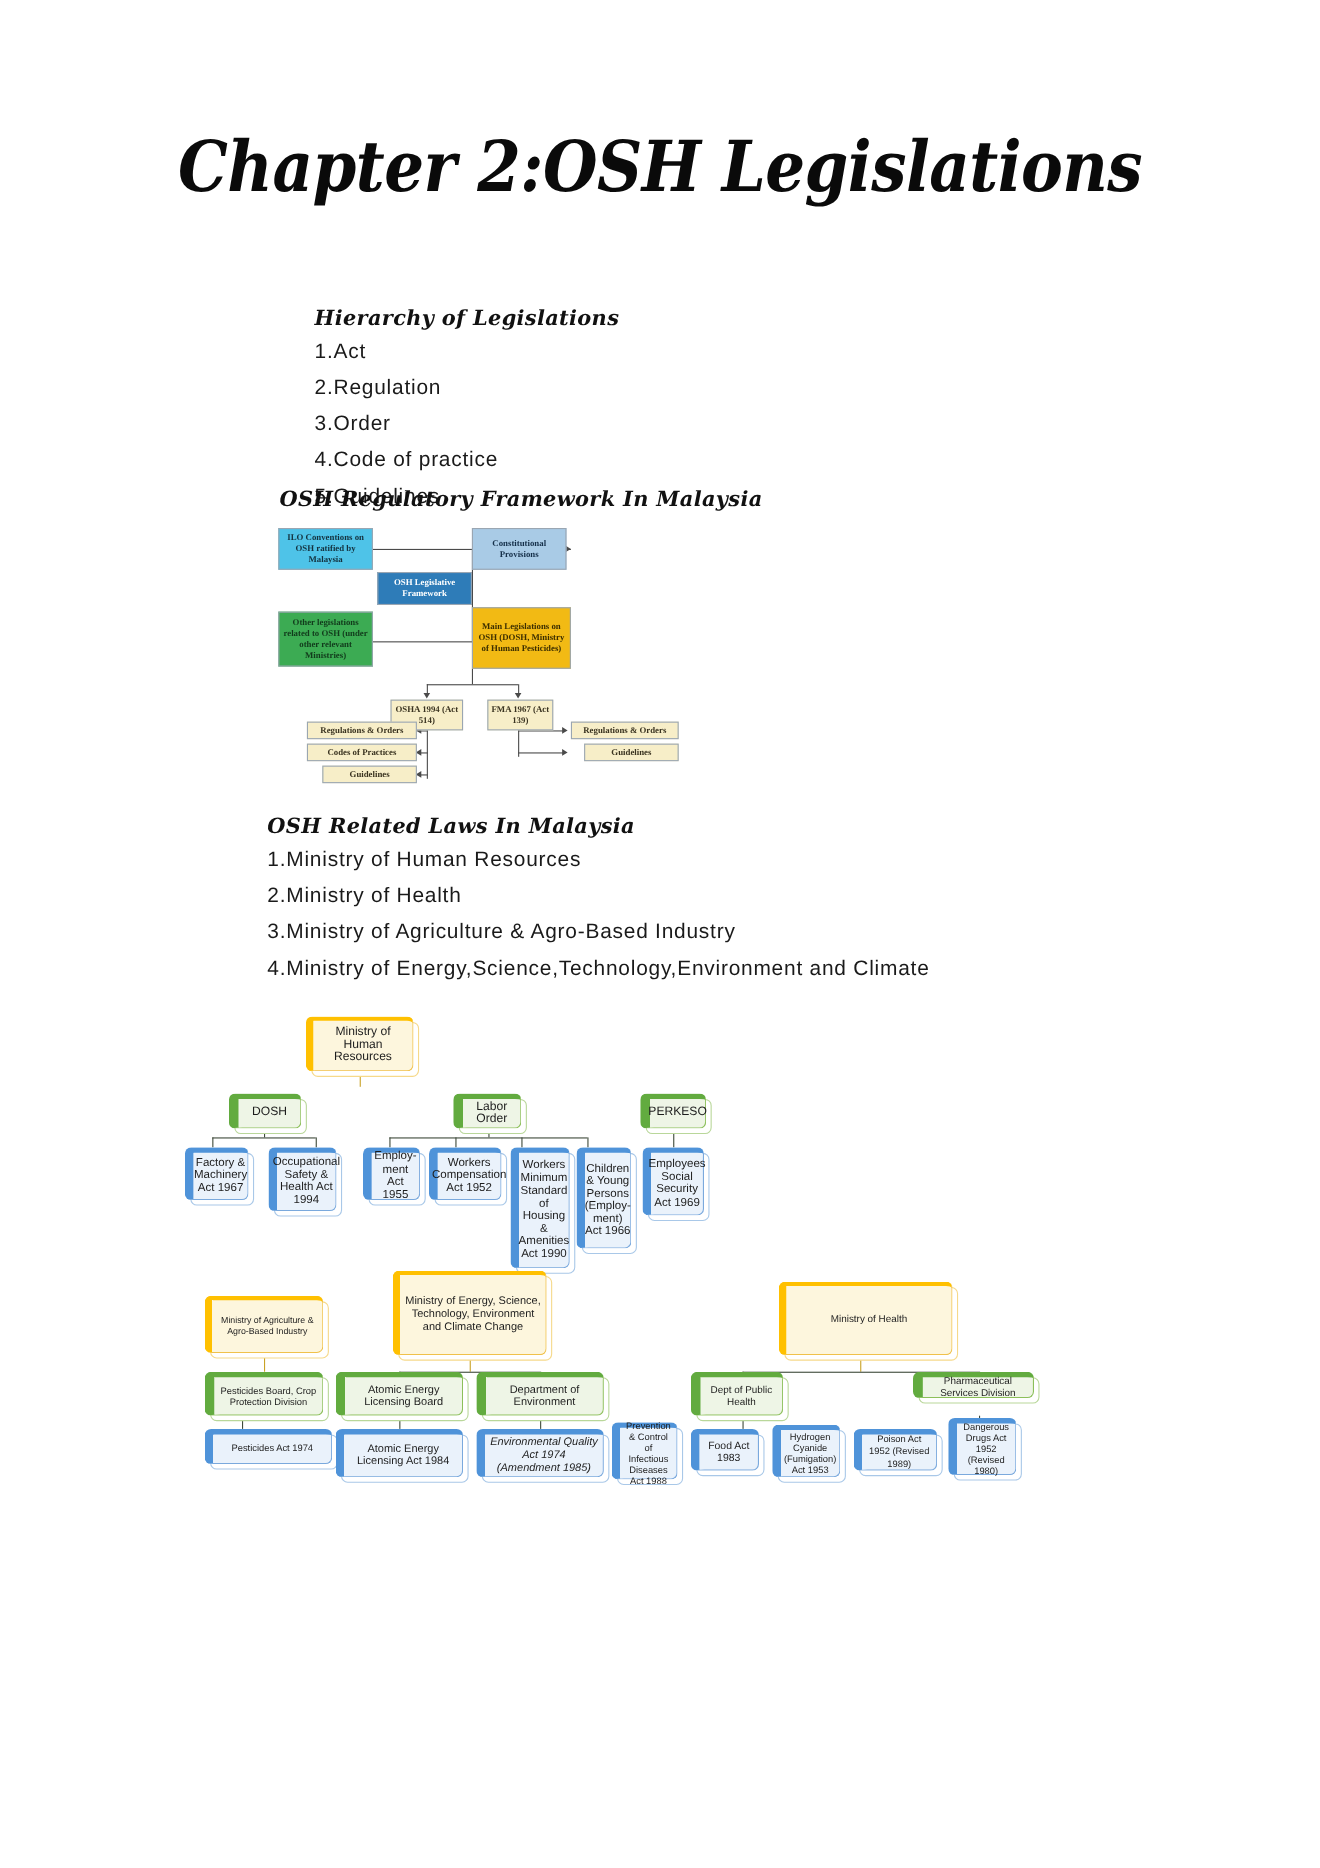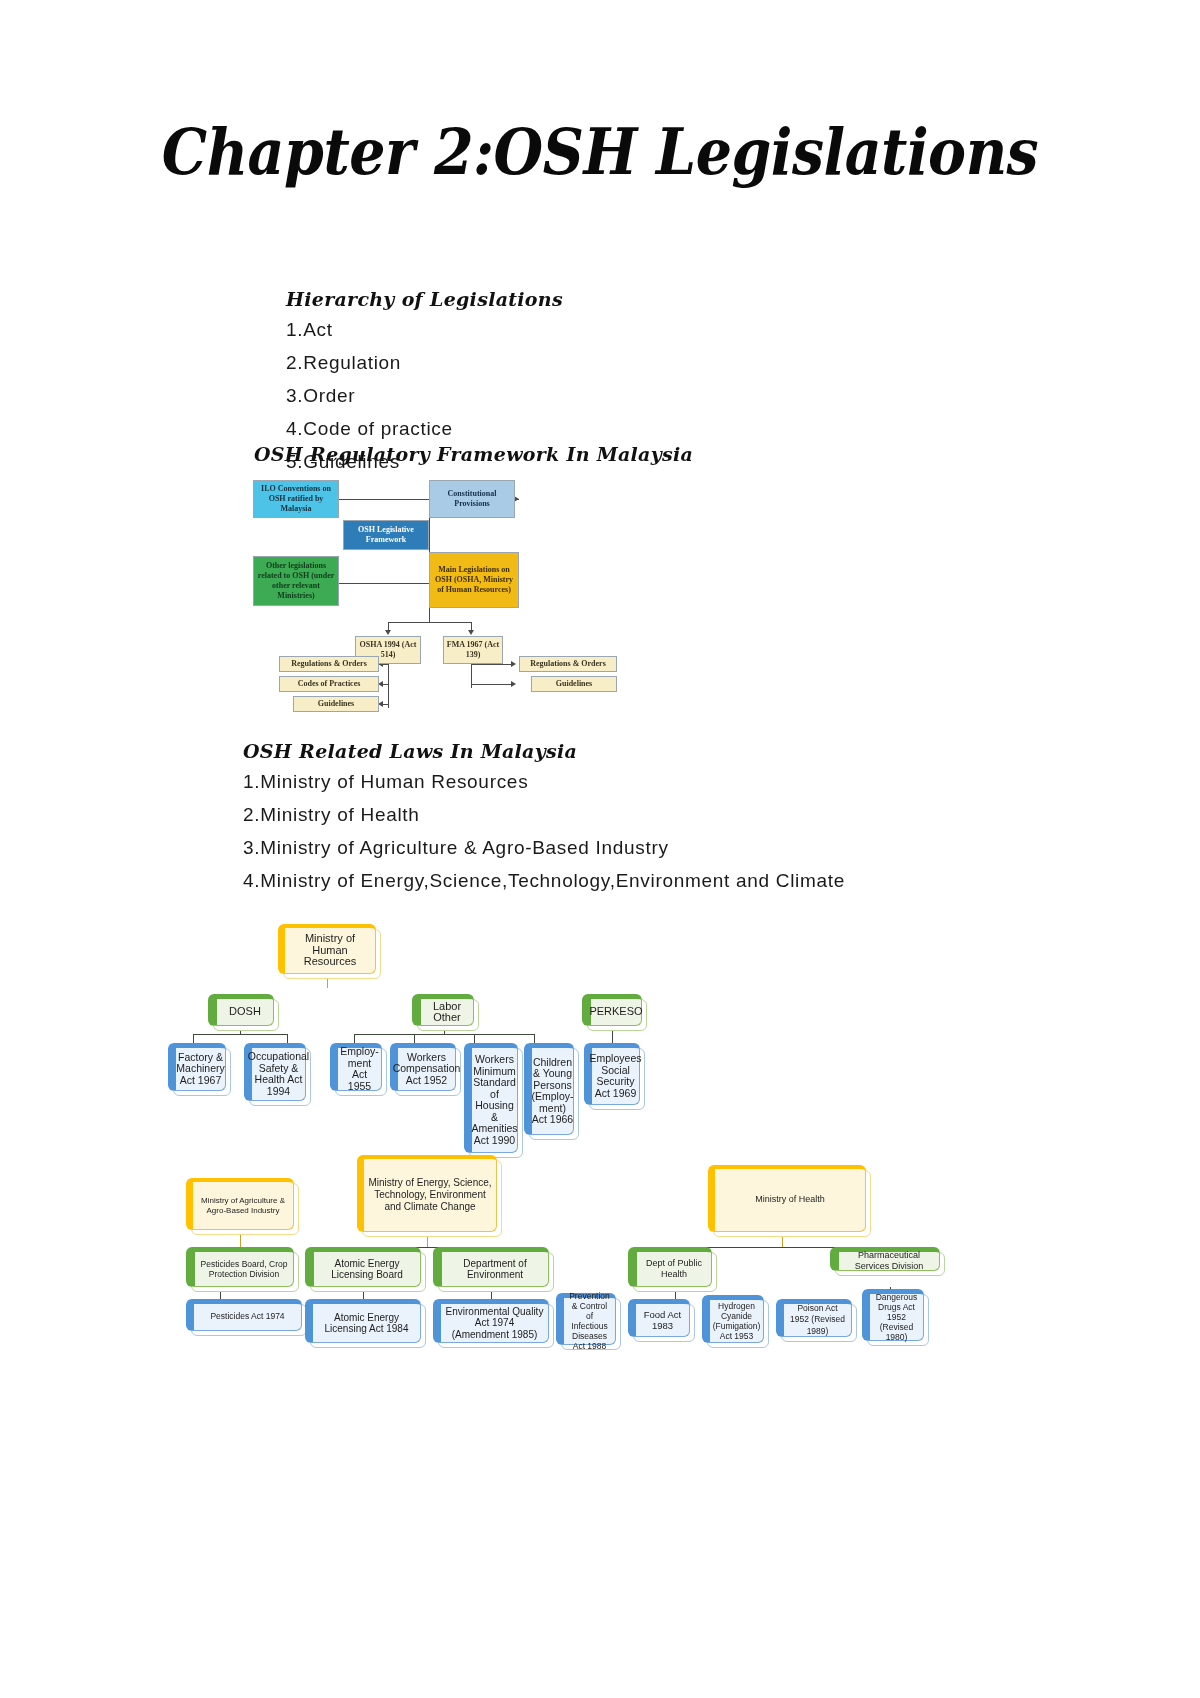--- a/index.html
+++ b/index.html
@@ -30,21 +30,21 @@
     font-size:19px;color:#111;
     letter-spacing:.3px;
   }
   .hw-line{
     font-family:"Liberation Sans", sans-serif;
     font-size:19px;color:#1a1a1a;
     letter-spacing:.7px;
     line-height:26px;
   }
 
-  #notes1{position:absolute;left:286px;top:288px;}
+  #notes1{position:absolute;left:286px;top:278px;}
   #notes1 .hw-line{margin-top:7px;}
   #head2{position:absolute;left:254px;top:443px;}
   #notes2{position:absolute;left:243px;top:740px;width:700px;}
   #notes2 .hw-line{margin-top:7px;}
 
   
   #diag1{position:absolute;left:243px;top:478px;width:580px;height:240px;}
   .d1box{
     position:absolute;box-sizing:border-box;
     display:flex;align-items:center;justify-content:center;
@@ -146,21 +146,21 @@
     <div class="ln lnv" style="left:228px;top:176px;height:34px;"></div>
     <div class="ln lnh" style="left:228px;top:186px;width:42px;"></div>
     <div class="arw arw-r" style="left:268px;top:183px;"></div>
     <div class="ln lnh" style="left:228px;top:206px;width:42px;"></div>
     <div class="arw arw-r" style="left:268px;top:203px;"></div>
 
     <div class="d1box c-cyan" style="left:10px;top:2px;width:86px;height:38px;">ILO Conventions on OSH ratified by Malaysia</div>
     <div class="d1box c-lblue" style="left:186px;top:2px;width:86px;height:38px;">Constitutional Provisions</div>
     <div class="d1box c-dblue" style="left:100px;top:42px;width:86px;height:30px;">OSH Legislative Framework</div>
     <div class="d1box c-green" style="left:10px;top:78px;width:86px;height:50px;">Other legislations related to OSH (under other relevant Ministries)</div>
-    <div class="d1box c-amber" style="left:186px;top:74px;width:90px;height:56px;">Main Legislations on OSH (OSHA, Ministry of Human Resources)</div>
+    <div class="d1box c-amber" style="left:186px;top:74px;width:90px;height:56px;">Main Legislations on OSH (DOSH, Ministry of Human Pesticides)</div>
 
     <div class="d1box c-cream" style="left:112px;top:158px;width:66px;height:28px;">OSHA 1994 (Act 514)</div>
     <div class="d1box c-cream" style="left:200px;top:158px;width:60px;height:28px;">FMA 1967 (Act 139)</div>
 
     <div class="d1box c-cream" style="left:36px;top:178px;width:100px;height:16px;">Regulations &amp; Orders</div>
     <div class="d1box c-cream" style="left:36px;top:198px;width:100px;height:16px;">Codes of Practices</div>
     <div class="d1box c-cream" style="left:50px;top:218px;width:86px;height:16px;">Guidelines</div>
 
     <div class="d1box c-cream" style="left:276px;top:178px;width:98px;height:16px;">Regulations &amp; Orders</div>
     <div class="d1box c-cream" style="left:288px;top:198px;width:86px;height:16px;">Guidelines</div>
@@ -220,21 +220,21 @@
     <div class="node n-green" style="left:48px;top:79px;width:66px;height:32px;">
       <div class="shadow"></div>
       <div class="body">
         <span class="txt" style="font-size:11px;">DOSH</span>
       </div>
     </div>
 
     <div class="node n-green" style="left:252px;top:79px;width:62px;height:32px;">
       <div class="shadow"></div>
       <div class="body">
-        <span class="txt" style="font-size:11px;">Labor Other</span>
+        <span class="txt" style="font-size:11px;">Labor Order</span>
       </div>
     </div>
 
     <div class="node n-green" style="left:422px;top:79px;width:60px;height:32px;">
       <div class="shadow"></div>
       <div class="body">
         <span class="txt" style="font-size:11px;text-align:center;">PERKESO</span>
       </div>
     </div>
 
@@ -353,21 +353,21 @@
     <div class="node n-blue" style="left:145px;top:384px;width:116px;height:44px;">
       <div class="shadow"></div>
       <div class="body">
         <span class="txt" style="font-size:10px;">Atomic Energy Licensing Act 1984</span>
       </div>
     </div>
 
     <div class="node n-blue" style="left:273px;top:384px;width:116px;height:44px;">
       <div class="shadow"></div>
       <div class="body">
-        <span class="txt" style="font-size:10px;">Environmental Quality Act 1974 (Amendment 1985)</span>
+        <span class="txt" style="font-size:10px;font-style:italic;">Environmental Quality Act 1974 (Amendment 1985)</span>
       </div>
     </div>
 
     <div class="node n-blue" style="left:396px;top:378px;width:60px;height:52px;">
       <div class="shadow"></div>
       <div class="body">
         <span class="txt" style="font-size:8.5px;line-height:10px;">Prevention &amp; Control of Infectious Diseases Act 1988</span>
       </div>
     </div>
 

